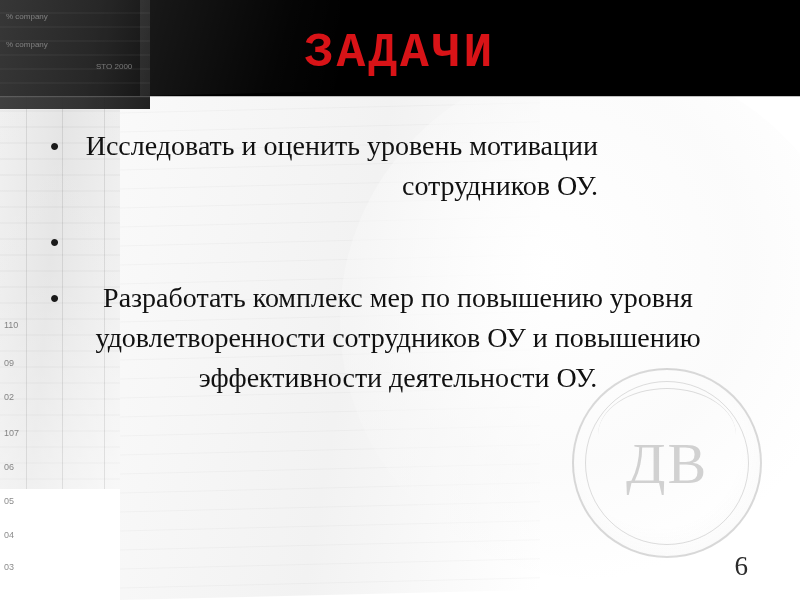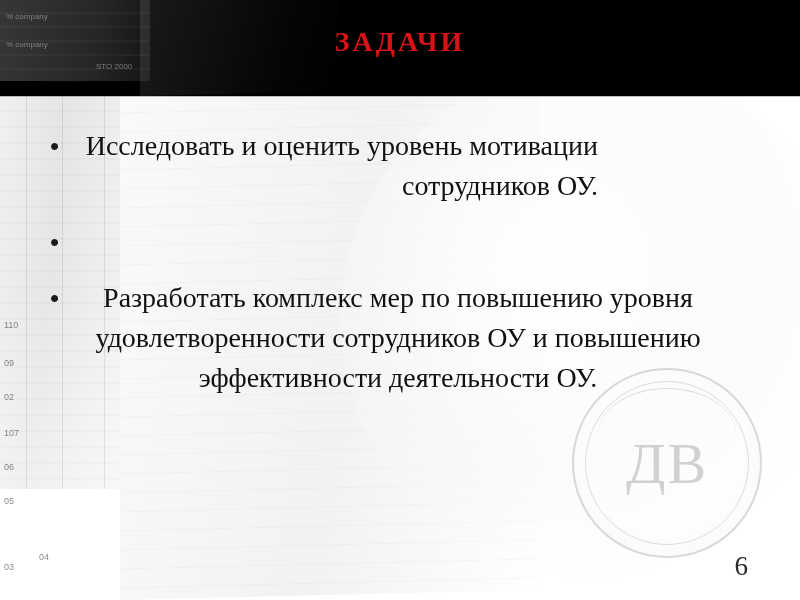--- a/index.html
+++ b/index.html
@@ -127,21 +127,21 @@
     width: 800px;
     height: 96px;
     background: #000000;
     z-index: 5;
   }
   .header-photo-left {
     position: absolute;
     left: 0;
     top: 0;
     width: 150px;
-    height: 81px;
+    height: 109px;
     background:
       repeating-linear-gradient(180deg,
         rgba(255,255,255,0.00) 0px,
         rgba(255,255,255,0.00) 12px,
         rgba(255,255,255,0.07) 13px,
         rgba(255,255,255,0.00) 14px),
       linear-gradient(100deg, #3a3a3a 0%, #2a2a2a 60%, #161616 100%);
     opacity: 0.95;
   }
   .header-photo-left .hnum {
@@ -160,23 +160,23 @@
     transform: skewY(-1.4deg);
     transform-origin: left top;
   }
 
   .title {
     position: absolute;
     left: 0;
     right: 0;
     top: 26px;
     text-align: center;
-    font-family: Liberation Serif, serif;
+    font-family: Liberation Mono, monospace;
     font-weight: bold;
-    font-size: 28px;
+    font-size: 48px;
     letter-spacing: 3px;
     color: #d81317;
     text-shadow: 1px 1px 0 rgba(0,0,0,0.6);
     z-index: 6;
   }
 
   .header-rule {
     position: absolute;
     left: 0;
     top: 96px;
@@ -245,21 +245,21 @@
   <div class="bg-photo-strip">
     <div class="col-line" style="left:26px;"></div>
     <div class="col-line" style="left:62px;"></div>
     <div class="col-line" style="left:104px;"></div>
     <div class="num" style="top:320px;">110</div>
     <div class="num" style="top:358px;">09</div>
     <div class="num" style="top:392px;">02</div>
     <div class="num" style="top:428px;">107</div>
     <div class="num" style="top:462px;">06</div>
     <div class="num" style="top:496px;">05</div>
-    <div class="num" style="top:552px;margin-left:35px;">04</div>
+    <div class="num" style="top:530px;">04</div>
     <div class="num" style="top:562px;">03</div>
   </div>
 
   <div class="bg-sheet"></div>
   <div class="bg-glow"></div>
 
   <div class="bg-seal">
     <div class="bg-seal-arc"></div>
     <div class="bg-seal-text">ДВ</div>
   </div>

